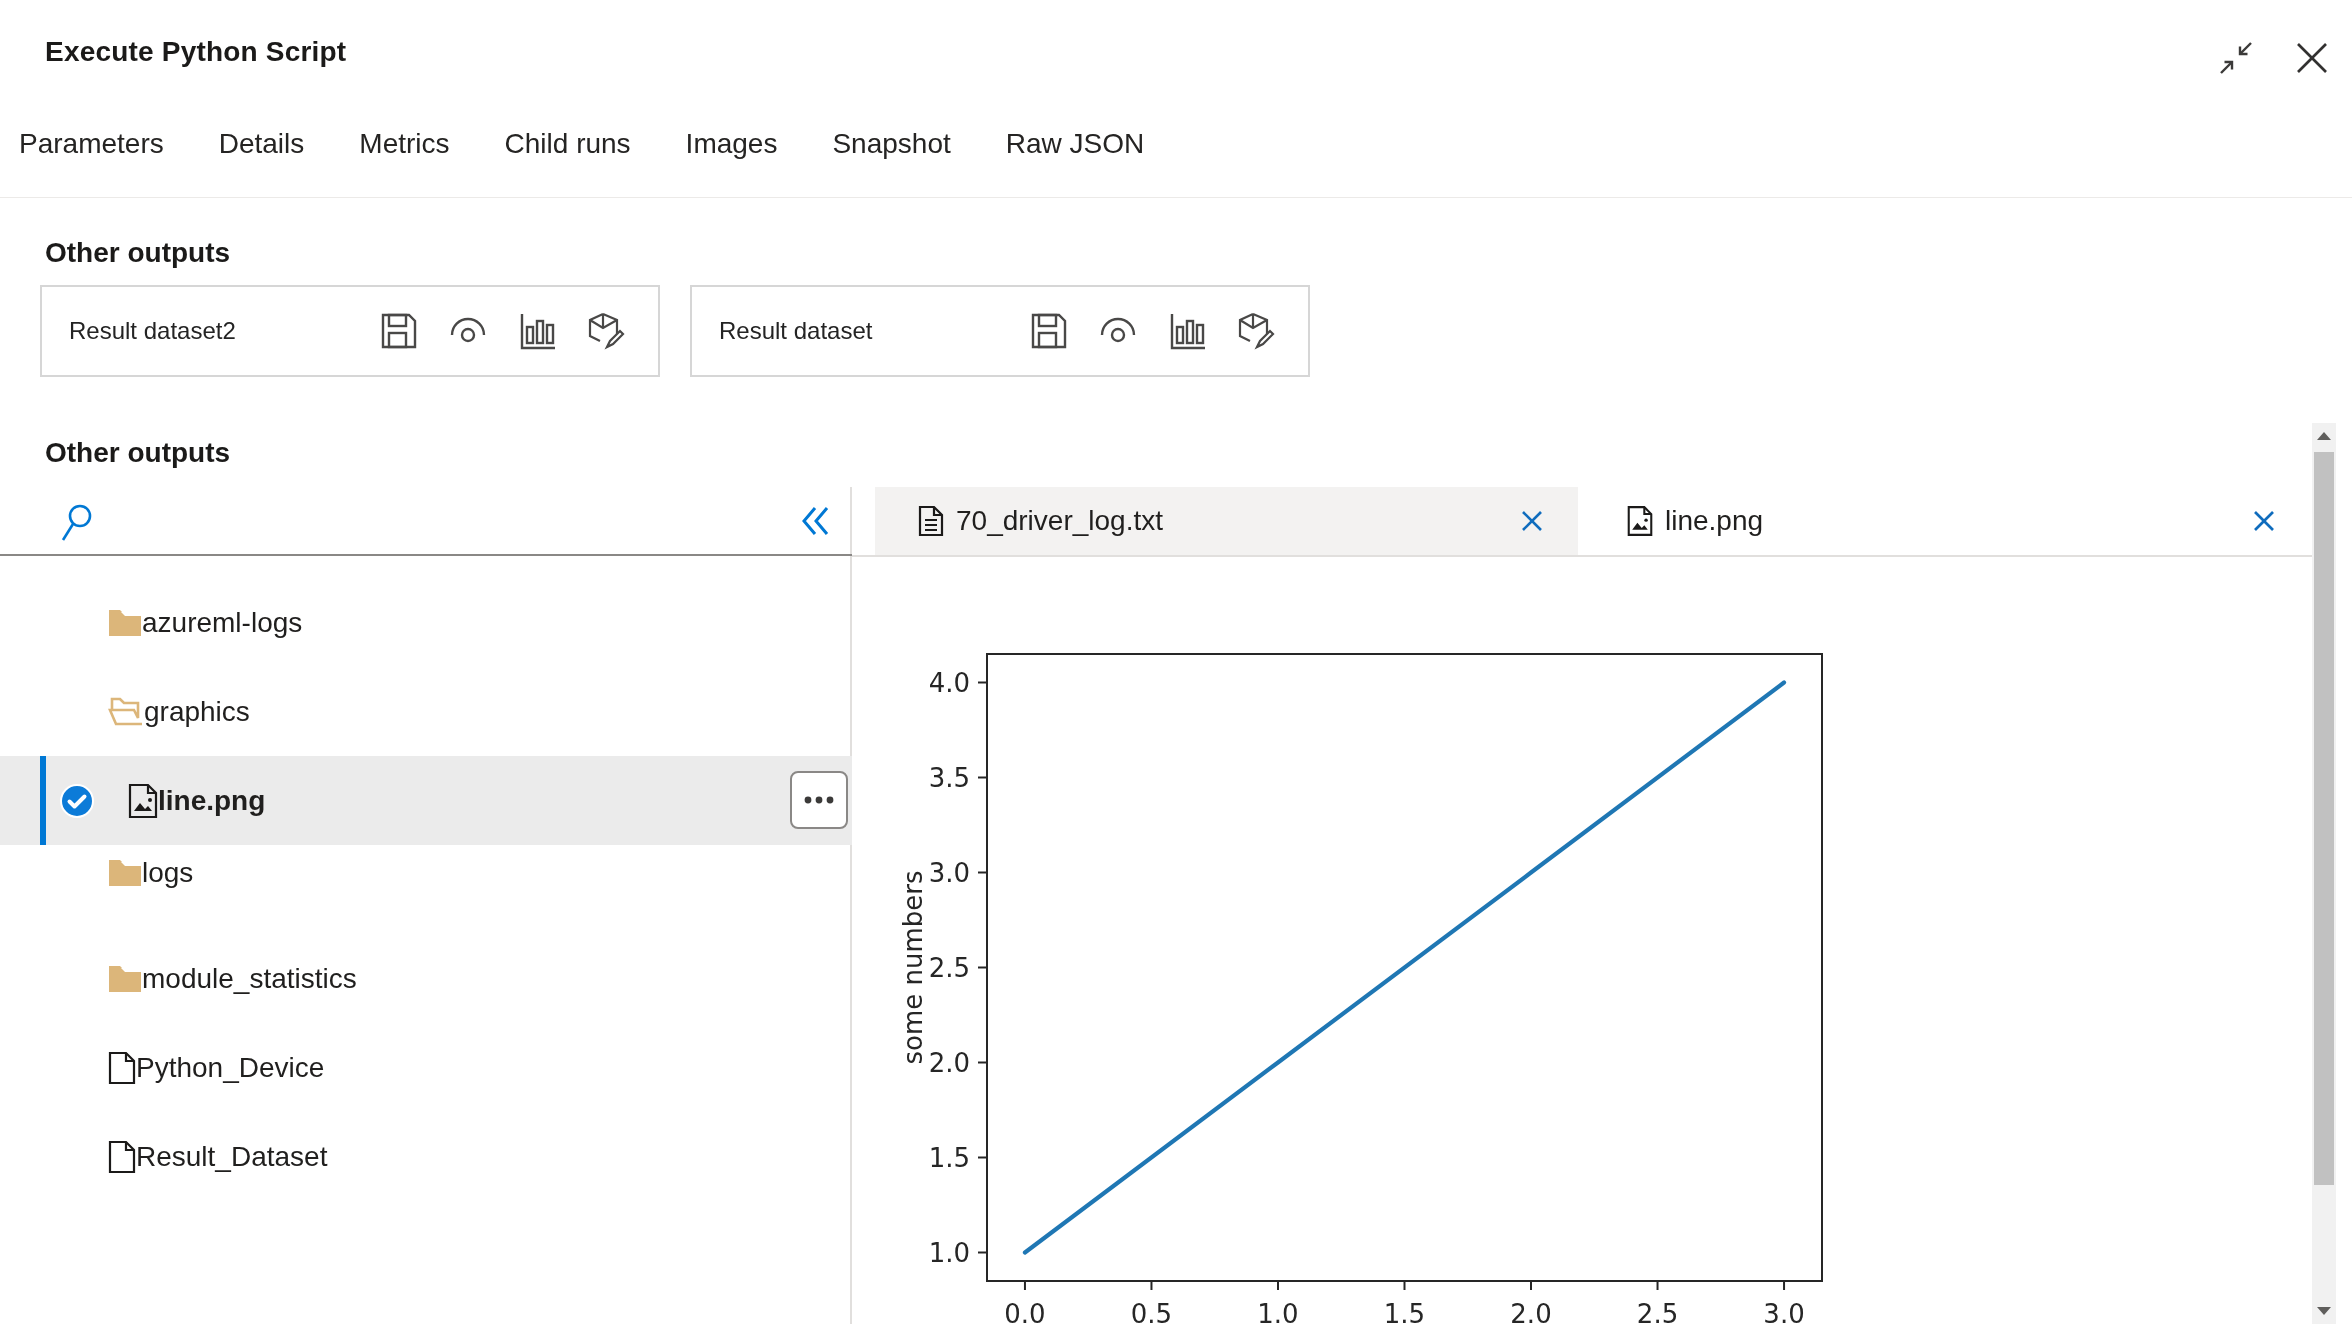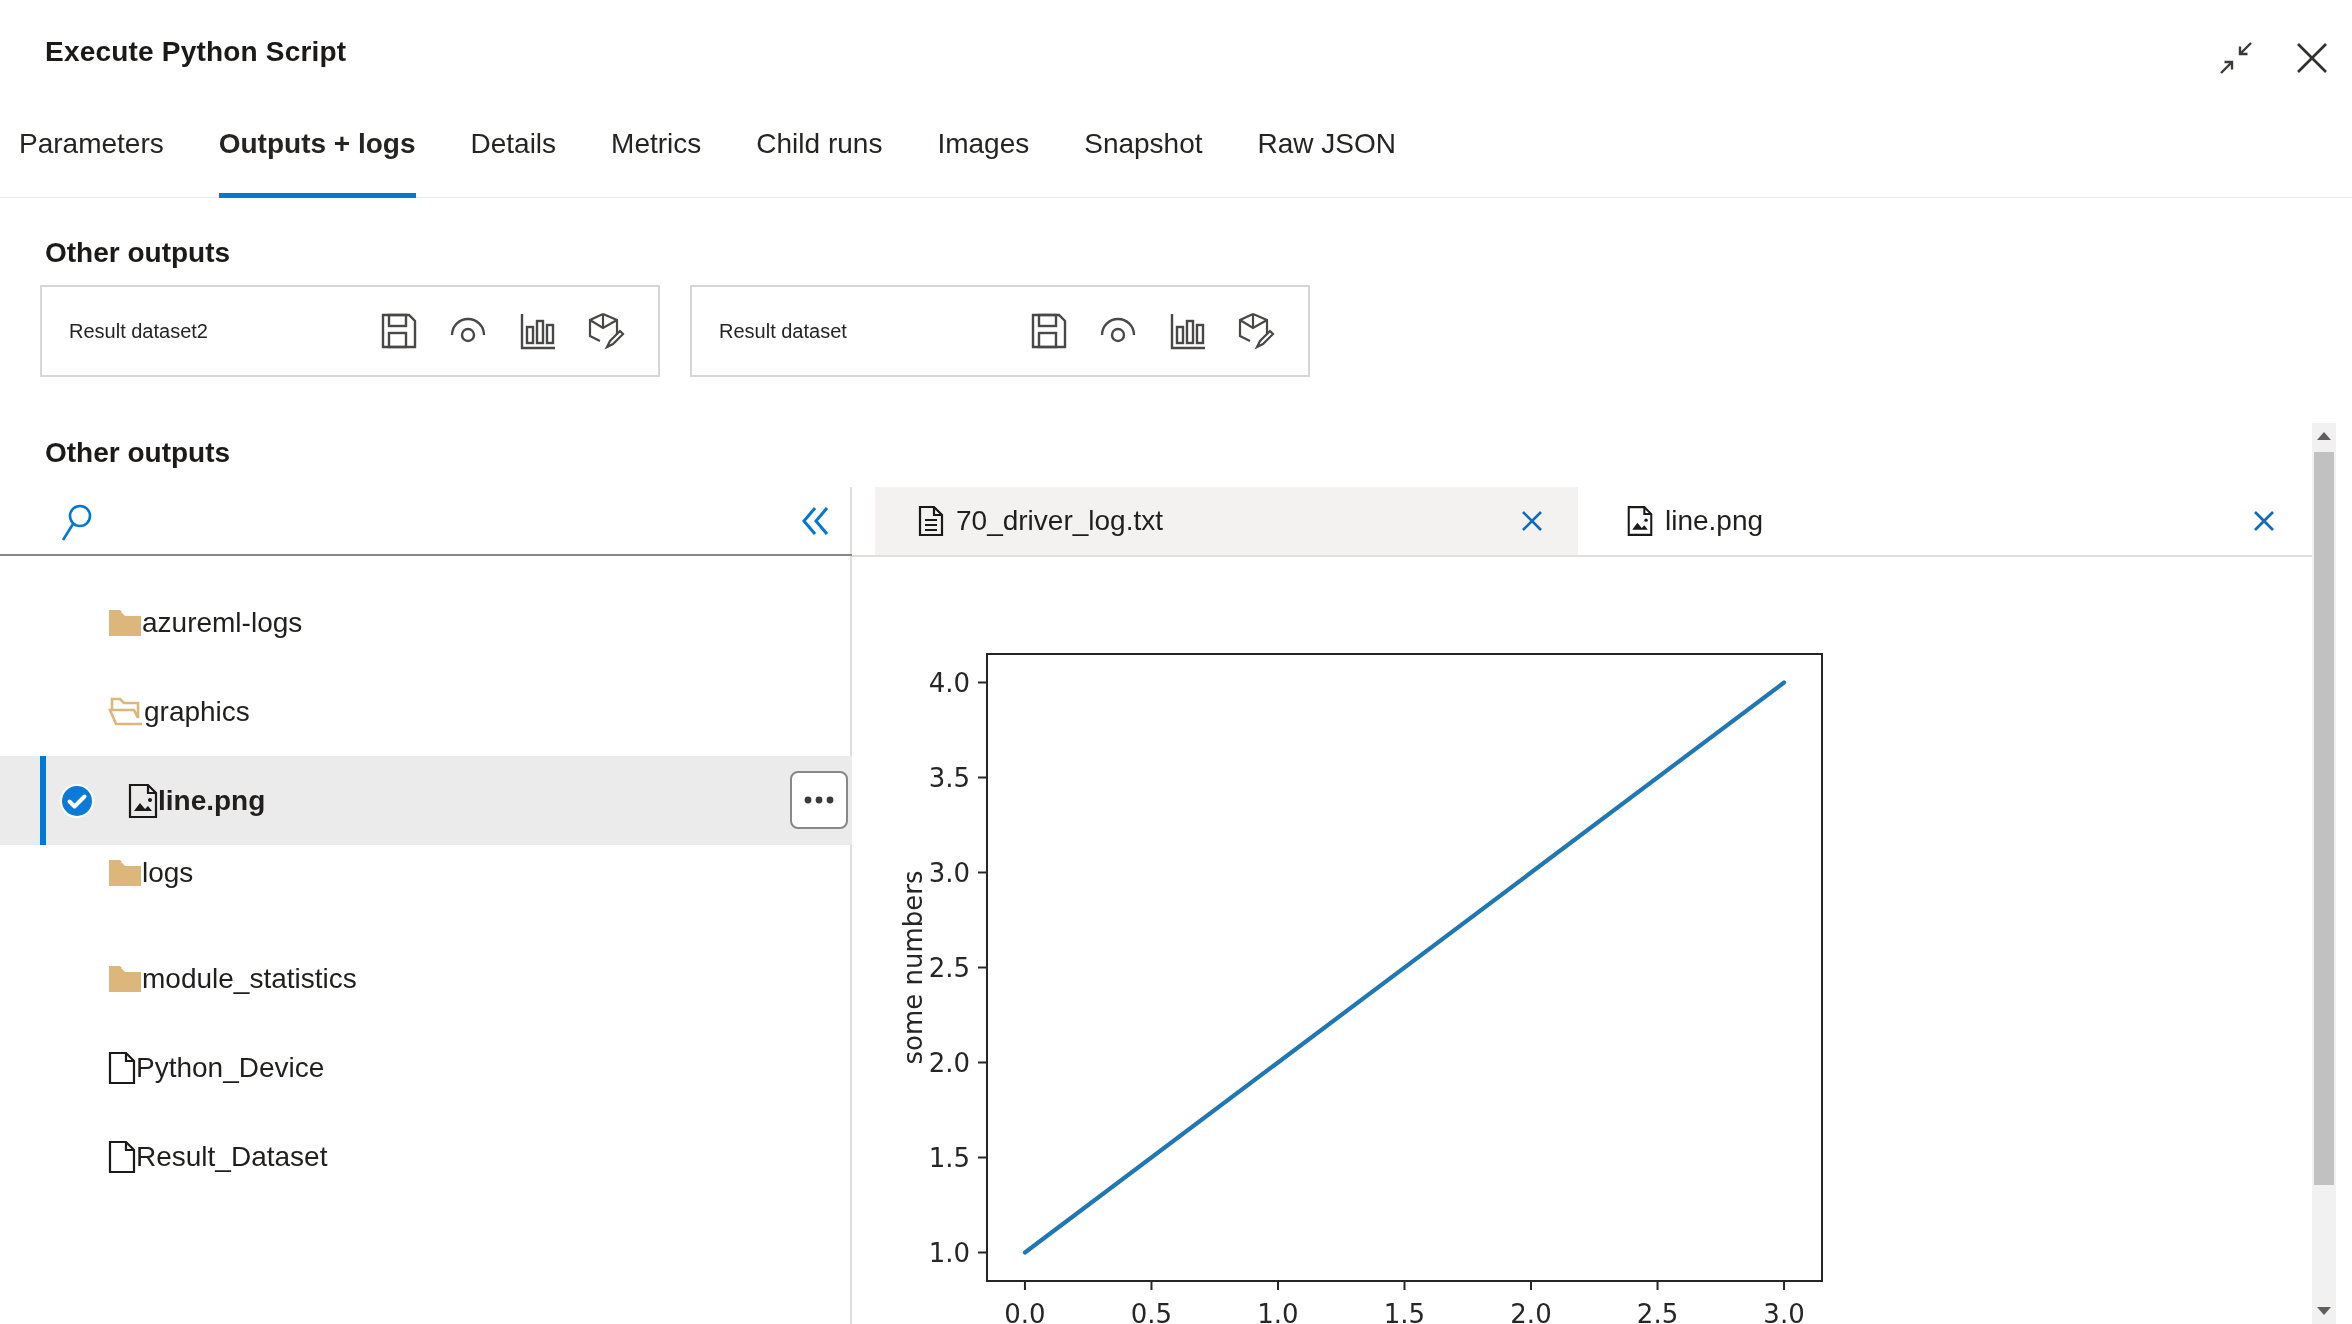--- a/index.html
+++ b/index.html
@@ -24,21 +24,21 @@
   .tab{font-size:28px;padding-top:8px;height:78px;display:flex;align-items:flex-start;
     border-bottom:5px solid transparent;cursor:pointer;white-space:nowrap;color:#252423;}
   .tab.active{font-weight:600;border-bottom-color:var(--accent);}
 
   
   .section-heading{font-size:28px;font-weight:600;}
   .port-heading{left:45px;top:237px;}
   .card{top:285px;height:92px;width:620px;background:#fff;border:2px solid #d6d6d6;
     display:flex;align-items:center;}
   .card1{left:40px;} .card2{left:690px;}
-  .card-label{font-size:20px;margin-left:27px;flex:0 0 auto;color:#242424;}
+  .card-label{font-size:24px;margin-left:27px;flex:0 0 auto;color:#242424;}
   .card-actions{margin-left:auto;margin-right:30px;display:flex;gap:25px;}
   .icon-btn{width:44px;height:44px;display:flex;align-items:center;justify-content:center;background:none;border:none;cursor:pointer;}
 
   
   .other-heading{left:45px;top:437px;}
   .left-panel{left:0;top:487px;width:852px;height:837px;border-right:2px solid var(--muted-border);}
   .search-row{position:absolute;left:0;top:0;width:852px;height:69px;border-bottom:2px solid #8a8886;}
   .search-icon-wrap{position:absolute;left:60px;top:16px;}
   .search-input{position:absolute;left:110px;top:10px;width:640px;height:48px;border:none;outline:none;font-size:28px;background:transparent;}
   .collapse-panel{position:absolute;right:18px;top:16px;background:none;border:none;cursor:pointer;}
@@ -92,21 +92,20 @@
   <button class="win-btn" title="Close">
     <svg width="34" height="34" viewBox="0 0 34 34" stroke="#323130" stroke-width="2.6">
       <path d="M3 3 L31 31"></path>
         <path d="M31 3 L3 31"></path>
     </svg>
   </button>
 </div>
 
 <div class="abs tabbar">
   <div class="tab">Parameters</div>
-  <div class="tab active">Outputs + logs</div>
   <div class="tab">Details</div>
   <div class="tab">Metrics</div>
   <div class="tab">Child runs</div>
   <div class="tab">Images</div>
   <div class="tab">Snapshot</div>
   <div class="tab">Raw JSON</div>
 </div>
 
 <div class="abs section-heading port-heading">Other outputs</div>
 

